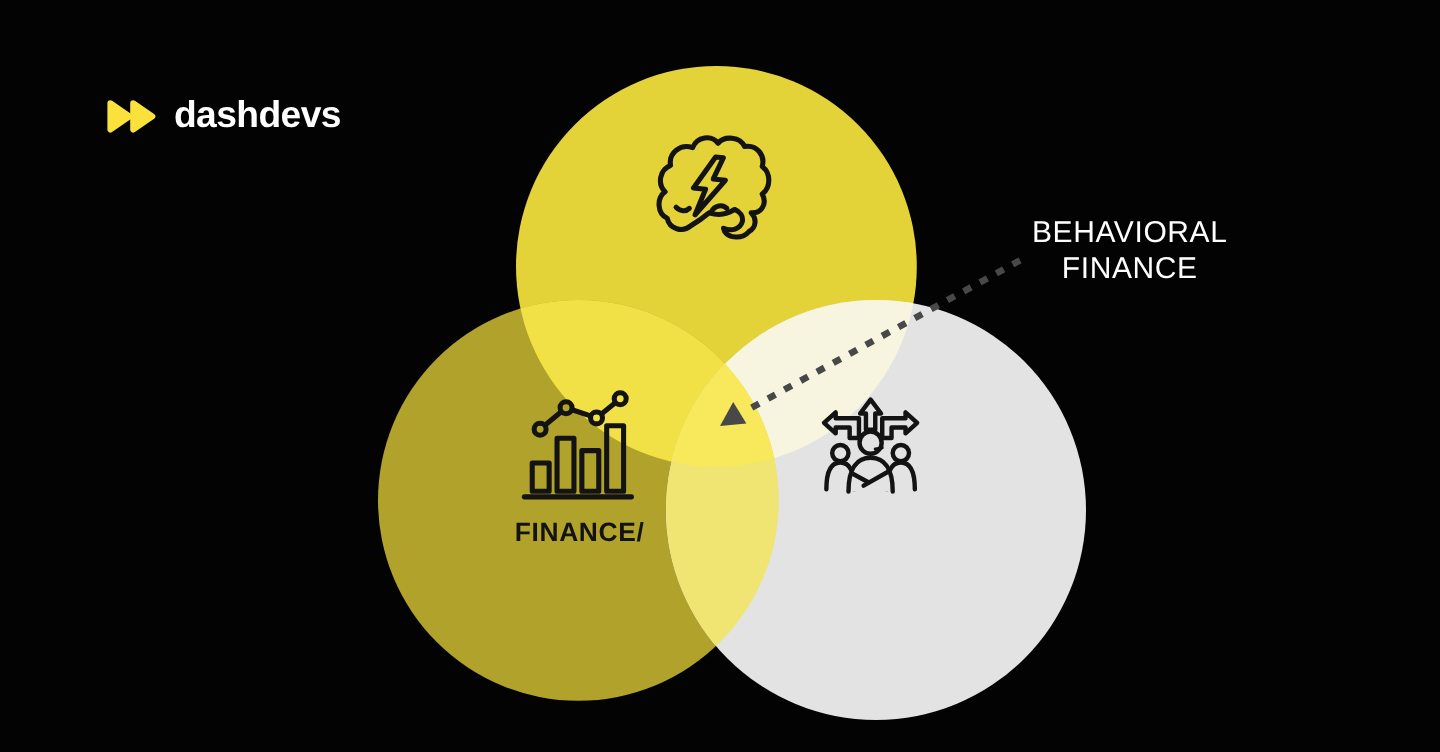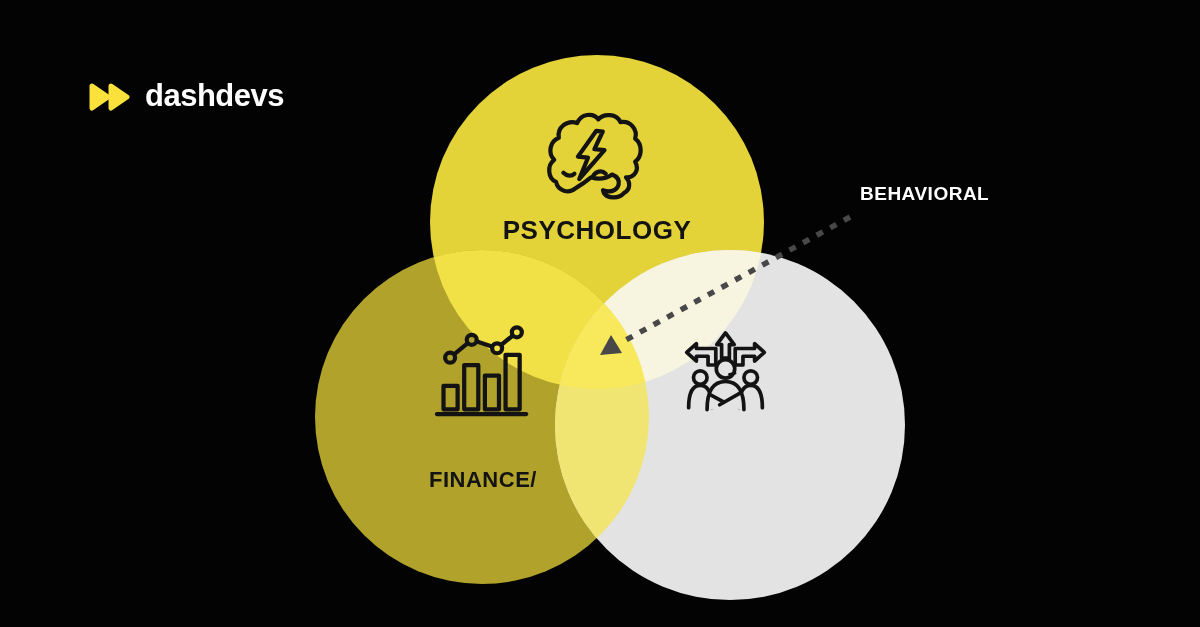--- a/index.html
+++ b/index.html
@@ -14,25 +14,25 @@
   .venn-svg{position:absolute;left:0;top:0;}
   .label{
     position:absolute;
     font-weight:700;
     color:#131313;
     text-align:center;
     letter-spacing:0.5px;
     white-space:nowrap;
   }
   .psych-label{left:447px;top:215px;width:300px;font-size:26px;}
-  .fin-label{left:333px;top:432px;width:300px;font-size:22px;line-height:23px;margin-top:36px;}
+  .fin-label{left:333px;top:432px;width:300px;font-size:22px;line-height:23px;}
   .dec-label{left:575px;top:441px;width:300px;font-size:25px;}
   .annotation{
     position:absolute;left:860px;top:179px;
-    font-weight:700;font-size:19px;line-height:30px;
+    font-weight:400;font-size:25px;line-height:30px;
     color:#ffffff;text-align:center;letter-spacing:0.5px;
   }
   .logo{
     position:absolute;left:88px;top:80px;
     display:flex;align-items:center;gap:11px;
   }
   .logo-text{
     color:#ffffff;font-weight:700;font-size:31px;
     letter-spacing:-0.5px;line-height:1;padding-bottom:3px;
   }
@@ -128,24 +128,24 @@
   </svg>
 
   <div class="logo">
     <svg width="46" height="30" viewBox="0 0 46 30">
       <path d="M4,4 L20,15 L4,26 Z" fill="#fbe13b" stroke="#fbe13b" stroke-width="5" stroke-linejoin="round"></path>
       <path d="M23,4 L39,15 L23,26 Z" fill="#fbe13b" stroke="#fbe13b" stroke-width="5" stroke-linejoin="round"></path>
     </svg>
     <span class="logo-text">dashdevs</span>
   </div>
 
-  <div class="label psych-label">PSYCHOLOGY</div>
 
   <div class="label fin-label">
     <div>FINANCE/</div>
   </div>
 
 
   <div class="annotation">
     <div>BEHAVIORAL</div>
+    <div>FINANCE</div>
   </div>
 
 </div>
 
 </body></html>

